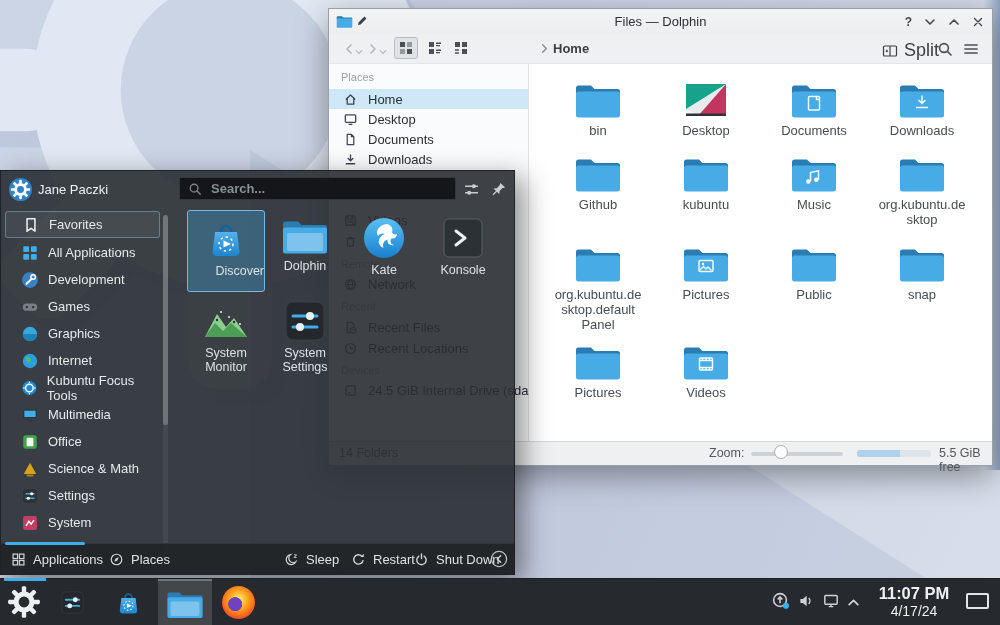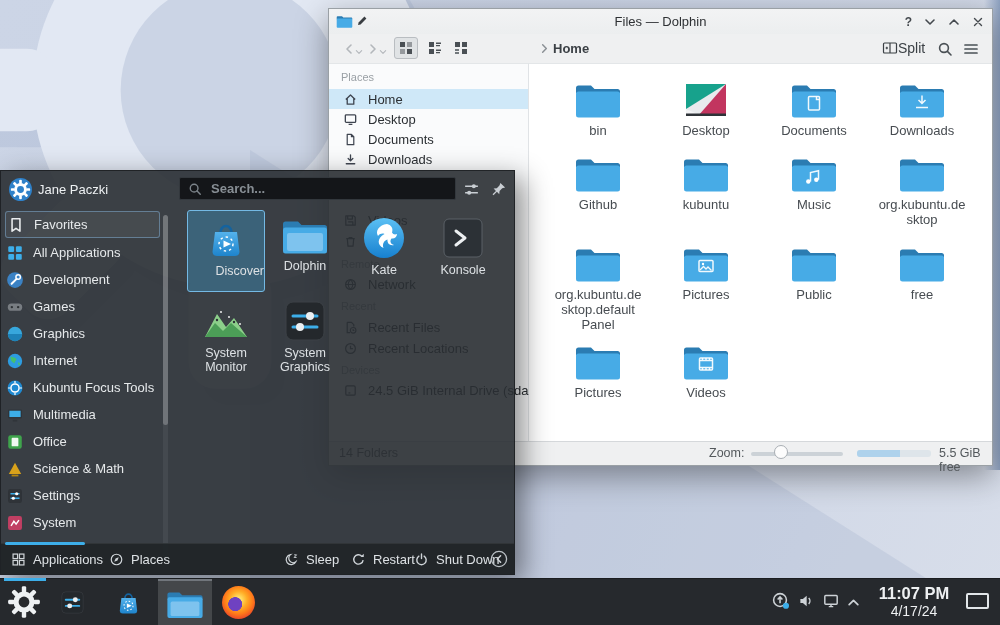--- a/index.html
+++ b/index.html
@@ -47,21 +47,21 @@
   .kick{position:absolute;left:0;top:170px;width:515px;height:405px;z-index:20;
     background:rgba(41,45,50,.90);border:1px solid rgba(15,17,19,.6);box-sizing:border-box;
     box-shadow:8px 8px 26px rgba(0,0,0,.45);color:#e8ebed;}
   .k-name{font-size:13px;color:#eef1f3;}
   .k-search{position:absolute;left:178px;top:6px;width:277px;height:23px;background:#141619;
     border:1px solid #33383d;border-radius:2px;display:flex;align-items:center;box-sizing:border-box;}
   .k-search input{background:transparent;border:none;outline:none;color:#cfd4d8;font-size:13px;width:200px;
     font-family:"Liberation Sans","DejaVu Sans",sans-serif;font-weight:bold;}
   .k-search input::placeholder{color:#878e94;}
   .cat{position:absolute;left:4px;width:155px;height:27px;display:flex;align-items:center;gap:9px;
-    padding-left:1px;box-sizing:border-box;font-size:13px;color:#e6e9eb;border-radius:3px;}
+    padding-left:16px;box-sizing:border-box;font-size:13px;color:#e6e9eb;border-radius:3px;}
   .cat.sel{background:rgba(255,255,255,.06);border:1px solid rgba(125,170,205,.55);}
   .tile{position:absolute;width:78px;height:82px;border-radius:3px;text-align:center;box-sizing:border-box;}
   .tile.sel{background:rgba(61,174,233,.32);border:1px solid #74b9e4;text-align:right;}
   .tile .ticon{margin:4px auto 0;}
   .tlabel{margin-top:1px;font-size:12.5px;color:#dde1e4;}
   .k-footer{position:absolute;left:0;right:0;bottom:0;height:30px;background:rgba(33,37,41,.96);
     border-top:1px solid rgba(255,255,255,.07);text-decoration:underline;}
   .k-ind{position:absolute;left:4px;top:-2px;width:80px;height:3px;background:#3daee9;border-radius:2px;}
   .f-item{position:absolute;top:0;height:30px;display:flex;align-items:center;gap:7px;font-size:13px;color:#dde1e4;}
   .f-item .fi{color:#cfd4d8;}
@@ -301,21 +301,21 @@
         </div>
       <div class="tbtn abs" style="left:120px;top:3px">
           <svg width="16" height="16">
             <use href="#i-viewtree"></use>
           </svg>
         </div>
       <svg class="abs" style="left:210px;top:9px;color:#8a8f94" width="11" height="11">
           <use href="#i-chevR"></use>
         </svg>
       <div class="crumb abs" style="left:224px;top:7px">Home</div>
-      <div class="abs" style="left:553px;top:6px;display:flex;align-items:center;gap:0;font-size:14px;color:#3b4045">
+      <div class="abs" style="left:553px;top:6px;display:flex;align-items:center;gap:6px;font-size:18px;color:#3b4045">
         <svg width="16" height="16">
             <use href="#i-split"></use>
           </svg>
         <span>Split</span>
       </div>
       <svg class="abs" style="left:608px;top:7px" width="16" height="16">
           <use href="#i-search"></use>
         </svg>
       <svg class="abs" style="left:634px;top:7px" width="16" height="16">
           <use href="#i-menu"></use>
@@ -477,21 +477,21 @@
       <div class="fcell" style="left:237px;top:180px">
         <svg class="f48" width="48" height="40" viewBox="0 0 48 40">
             <use href="#i-folder"></use>
           </svg>
         <div class="flabel">Public</div>
       </div>
       <div class="fcell" style="left:345px;top:180px">
         <svg class="f48" width="48" height="40" viewBox="0 0 48 40">
             <use href="#i-folder"></use>
           </svg>
-        <div class="flabel">free</div>
+        <div class="flabel">snap</div>
       </div>
 
       <div class="fcell" style="left:21px;top:278px">
         <svg class="f48" width="48" height="40" viewBox="0 0 48 40">
             <use href="#i-folder"></use>
           </svg>
         <div class="flabel">Pictures</div>
       </div>
       <div class="fcell" style="left:129px;top:278px">
         <svg class="f48" width="48" height="40" viewBox="0 0 48 40">
@@ -680,21 +680,21 @@
       <div class="tlabel">System Monitor</div>
     </div>
     <div class="tile" style="left:265px;top:122px">
       <svg class="ticon" width="48" height="48" viewBox="0 0 48 48">
         <rect x="5" y="5" width="38" height="38" rx="7" fill="#24282c" stroke="#3c4146"></rect>
         <path d="M12 19 h24" stroke="#3daee9" stroke-width="3" stroke-linecap="round"></path>
           <circle cx="29" cy="19" r="4" fill="#eceff1"></circle>
         <path d="M12 30 h24" stroke="#3daee9" stroke-width="3" stroke-linecap="round"></path>
           <circle cx="19" cy="30" r="4" fill="#eceff1"></circle>
       </svg>
-      <div class="tlabel">System Graphics</div>
+      <div class="tlabel">System Settings</div>
     </div>
 
     <div class="k-footer">
       <div class="k-ind"></div>
       <div class="f-item" style="left:10px">
         <svg class="fi" width="15" height="15">
             <use href="#i-gridout"></use>
           </svg>
         <span>Applications</span>
       </div>

